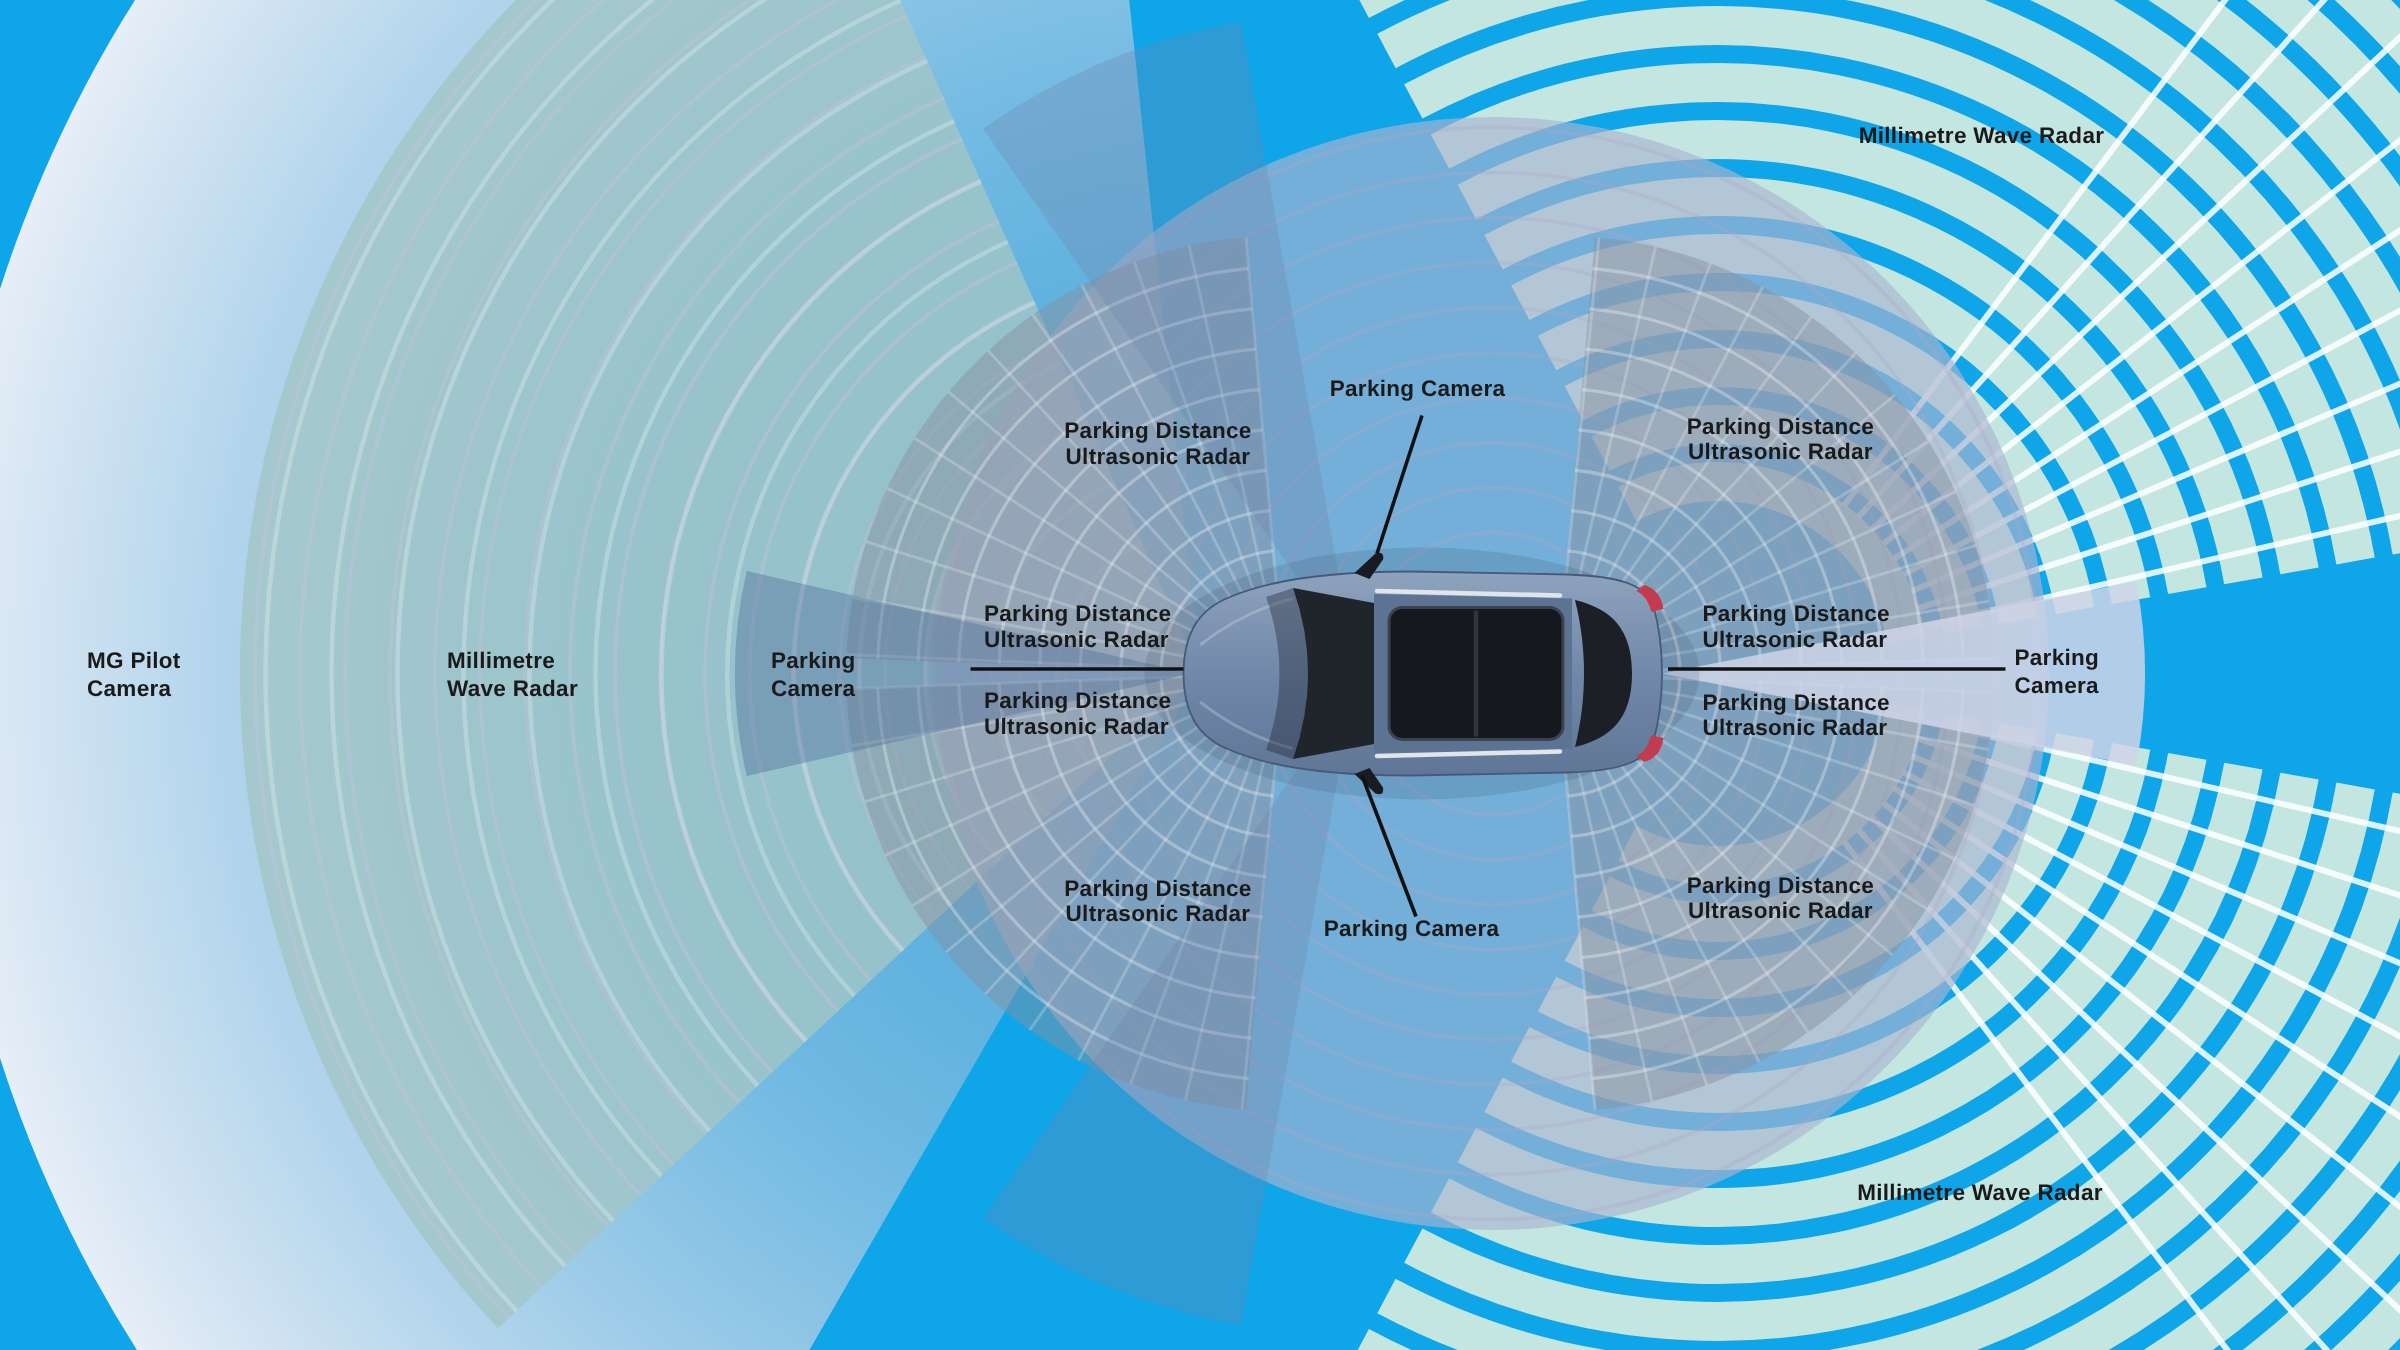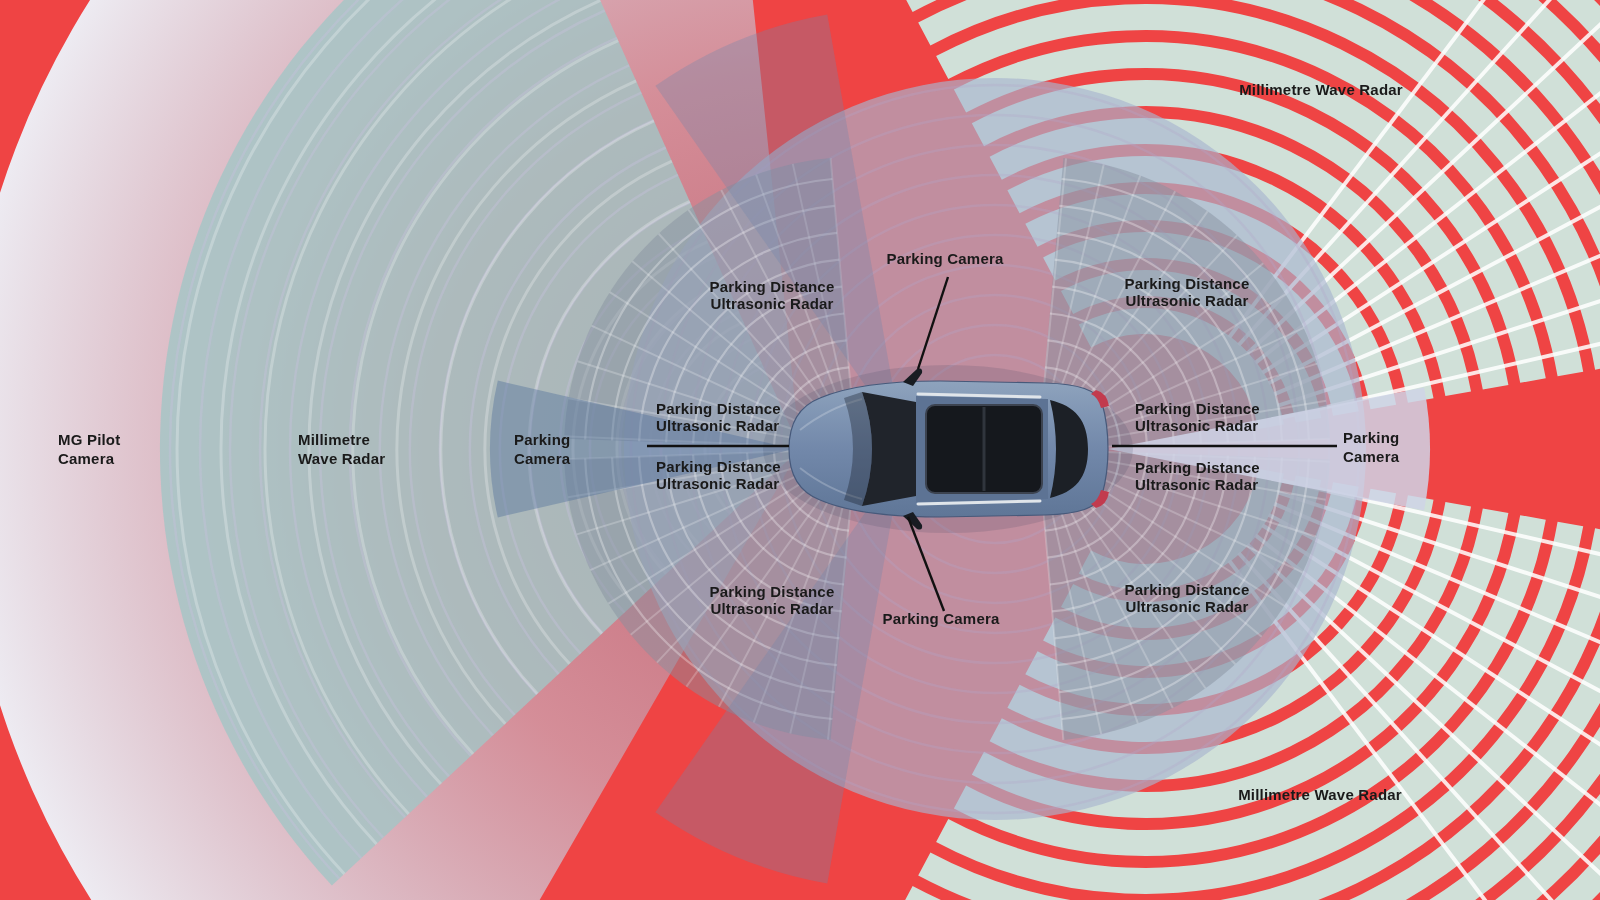--- a/index.html
+++ b/index.html
@@ -1,16 +1,16 @@
 <!DOCTYPE html>
 <html><head>
 <meta charset="utf-8">
 <style>
   html,body{margin:0;padding:0;background:#ffffff;}
-  .stage{position:relative;width:1600px;height:900px;overflow:hidden;background:#ef4444;}
+  .stage{position:relative;width:1600px;height:900px;overflow:hidden;background:#0ea5e9;}
   svg{display:block;}
   .lbl{font-family:"Liberation Sans","DejaVu Sans",sans-serif;font-size:15px;font-weight:700;
        fill:#1a1a1a;letter-spacing:.2px;}
   .leader{stroke:#111;stroke-width:2.4;}
 </style>
 </head>
 <body>
 
 <div class="stage">
 <svg id="diagram" width="1600" height="900" viewBox="0 0 1600 900">

